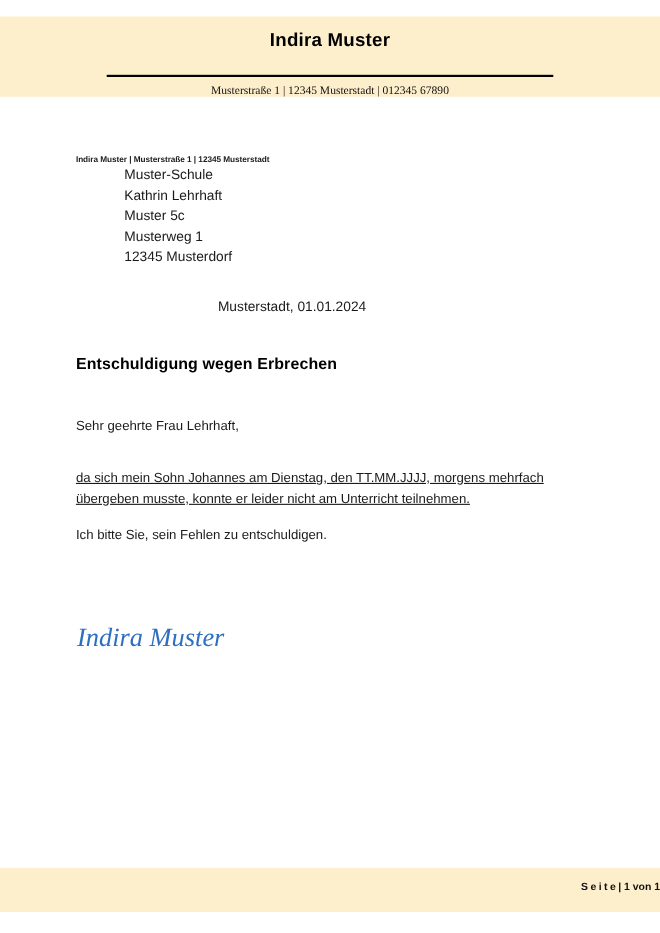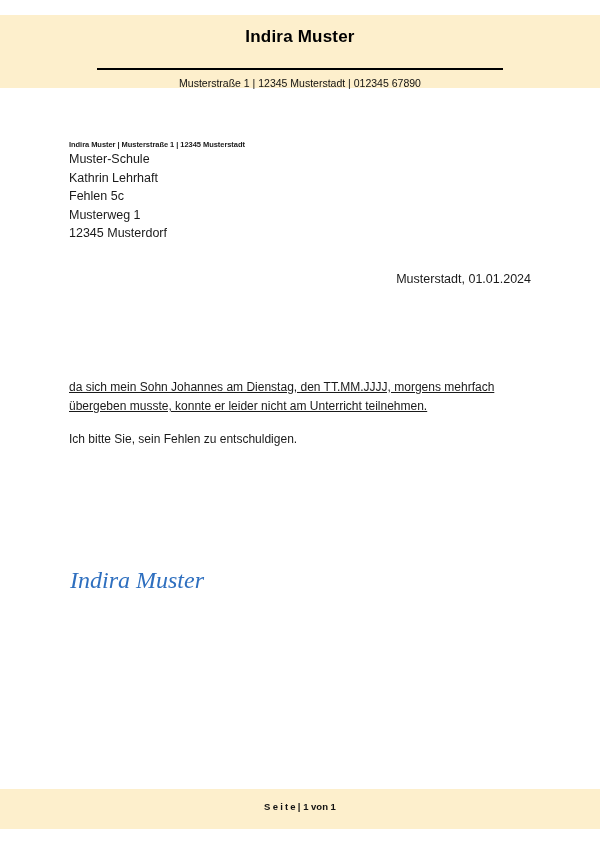--- a/index.html
+++ b/index.html
@@ -56,20 +56,21 @@
   }
   .letterhead-contact {
     position: absolute;
     left: 0;
     top: 62px;
     width: 600px;
     text-align: center;
     font-size: 10.5px;
     font-weight: normal;
     color: #111111;
+    font-family: Liberation Serif, serif;
   }
 
   
   .sender-line {
     position: absolute;
     left: 69px;
     top: 140px;
     font-size: 7.5px;
     font-weight: bold;
     letter-spacing: -0.05px;
@@ -81,29 +82,30 @@
   .recipient {
     position: absolute;
     left: 69px;
     top: 150px;
     font-size: 12.5px;
     line-height: 18.5px;
     color: #1a1a1a;
   }
   .recipient div {
     white-space: nowrap;
+    margin-left: 44px;
   }
 
   
   .date-line {
     position: absolute;
     left: 0;
     top: 272px;
     width: 531px;
-    text-align: right;
+    text-align: center;
     font-size: 12.5px;
     color: #1a1a1a;
   }
 
   
   .subject {
     position: absolute;
     left: 69px;
     top: 323px;
     font-size: 14.5px;
@@ -153,21 +155,21 @@
     top: 789px;
     width: 600px;
     height: 40px;
     background: #fdefcc;
   }
   .footer-text {
     position: absolute;
     left: 0;
     top: 12px;
     width: 600px;
-    text-align: center;
+    text-align: right;
     font-size: 9.5px;
     font-weight: bold;
     color: #111111;
   }
   .footer-text .spaced {
     letter-spacing: 2.2px;
   }
 </style>
 </head>
 <body>
@@ -178,29 +180,31 @@
     <div class="letterhead-name">Indira Muster</div>
     <div class="letterhead-rule"></div>
     <div class="letterhead-contact">Musterstraße 1 | 12345 Musterstadt | 012345 67890</div>
   </div>
 
   <div class="sender-line">Indira Muster | Musterstraße 1 | 12345 Musterstadt</div>
 
   <div class="recipient">
     <div>Muster-Schule</div>
     <div>Kathrin Lehrhaft</div>
-    <div>Fehlen 5c</div>
+    <div>Muster 5c</div>
     <div>Musterweg 1</div>
     <div>12345 Musterdorf</div>
   </div>
 
   <div class="date-line">Musterstadt, 01.01.2024</div>
 
+  <div class="subject">Entschuldigung wegen Erbrechen</div>
 
   <div class="body-block">
+    <p class="gap-large">Sehr geehrte Frau Lehrhaft,</p>
     <p class="gap-small">da sich mein Sohn Johannes am Dienstag, den TT.MM.JJJJ, morgens mehrfach übergeben musste, konnte er leider nicht am Unterricht teilnehmen.</p>
     <p class="gap-large">Ich bitte Sie, sein Fehlen zu entschuldigen.</p>
   </div>
 
   <div class="signature">Indira Muster</div>
 
   <div class="footer">
     <div class="footer-text">
       <span class="spaced">Seite</span><span>| 1 von 1</span>
     </div>

